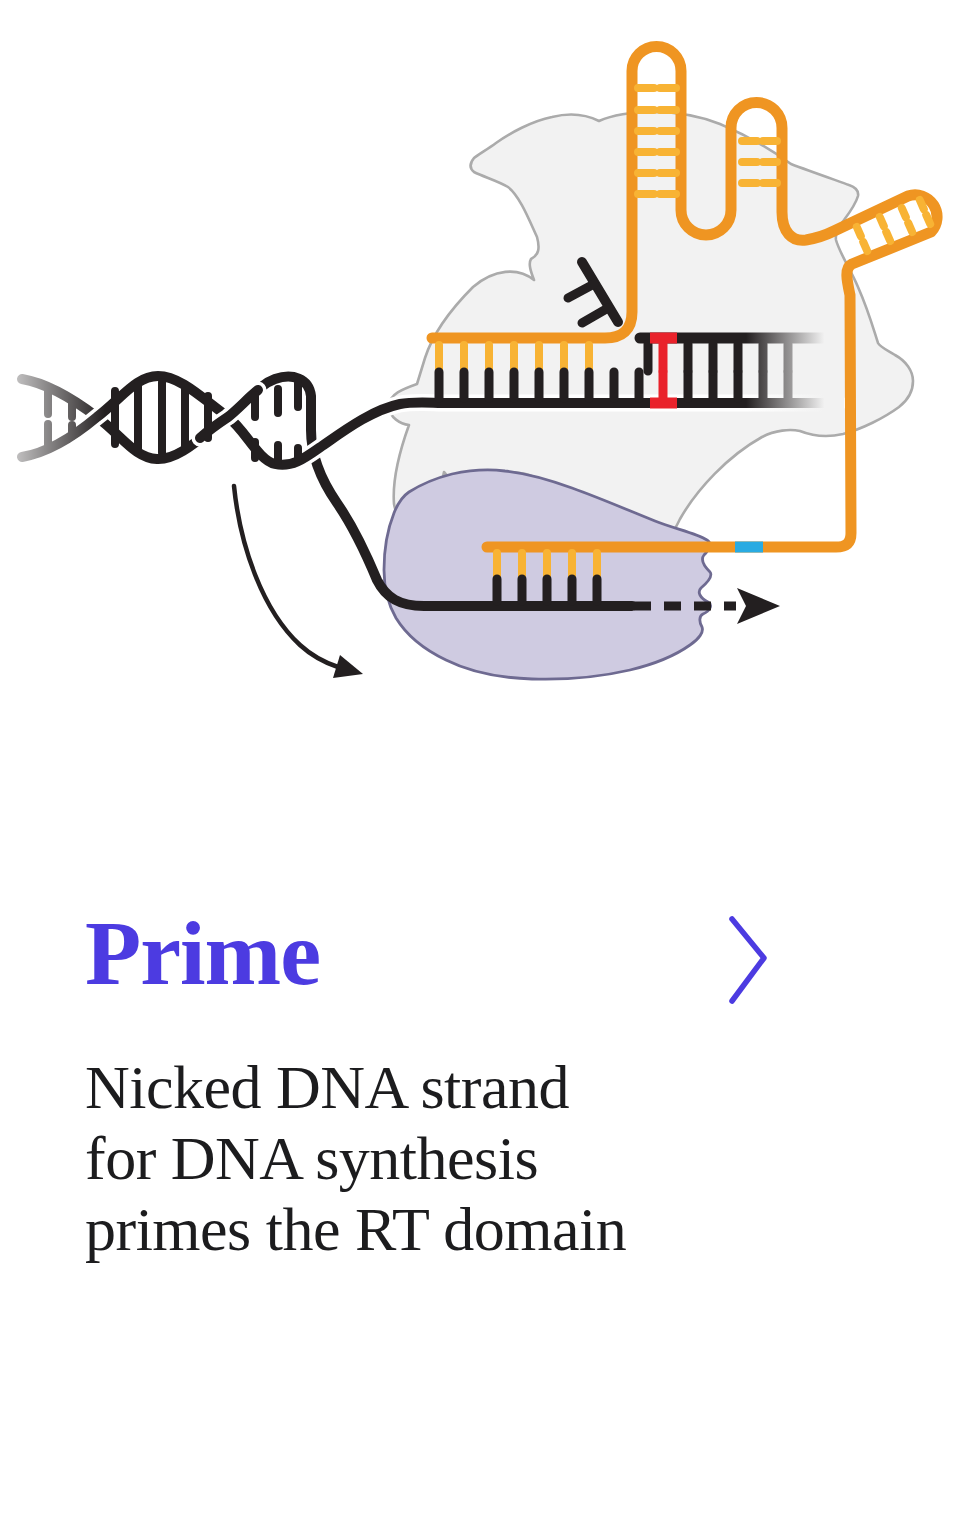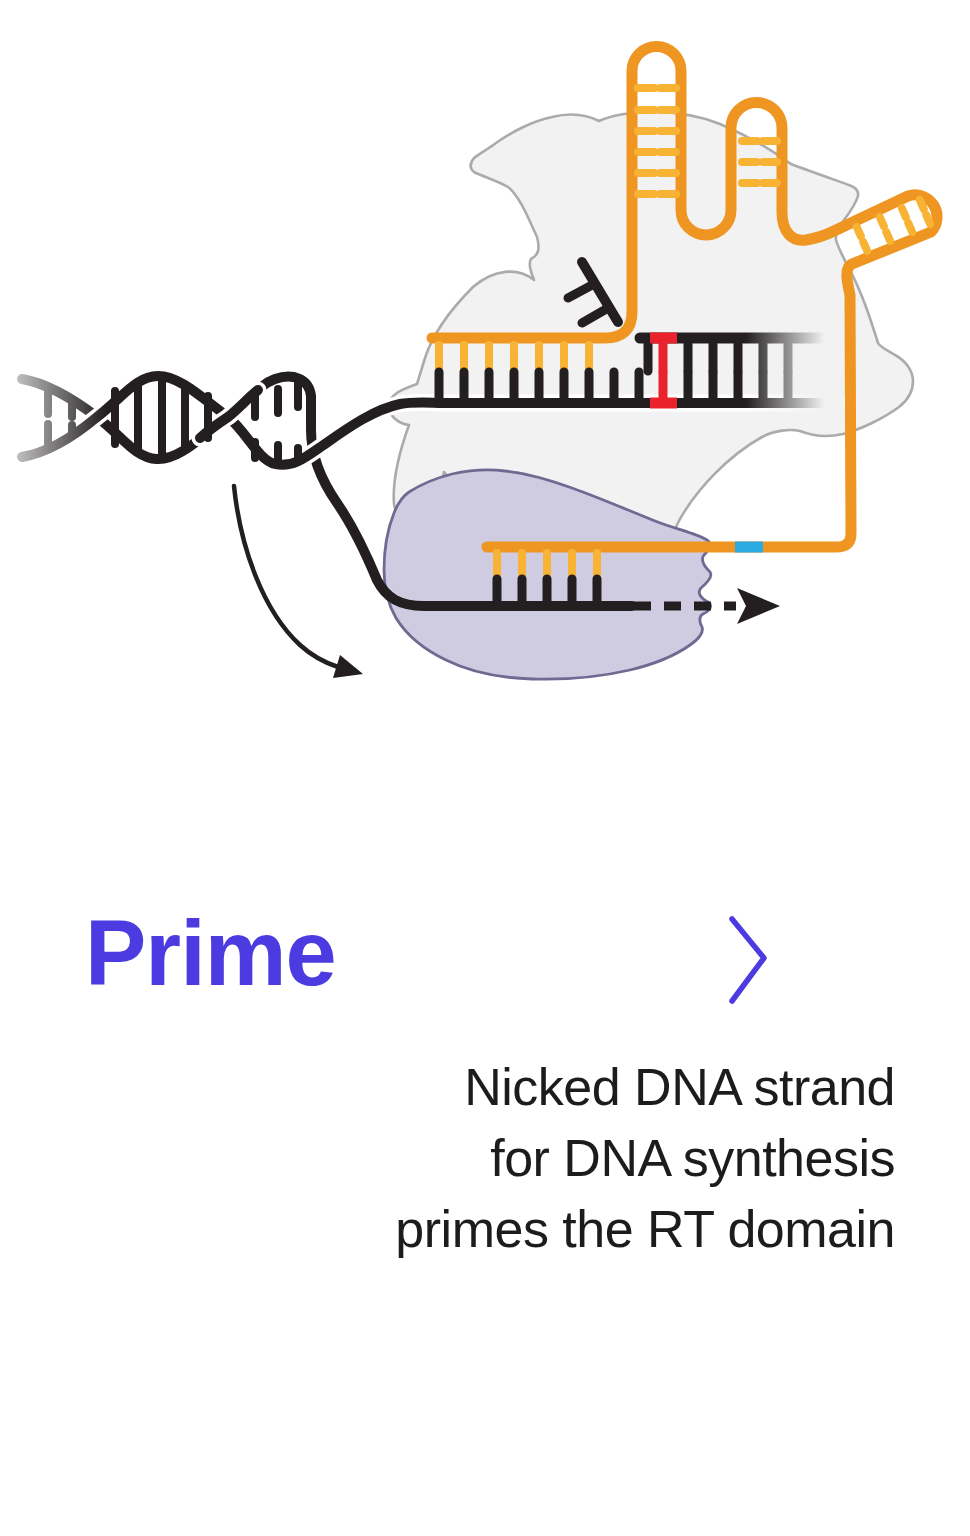--- a/index.html
+++ b/index.html
@@ -4,21 +4,21 @@
 <style>
   :root{
     --c-accent:#4C3BE1; --c-text:#1C1C1E; --c-background:#FFFFFF;
     --c-pegrna_orange:#EF9522; --c-base_pair_yellow:#F8B334; --c-edit_red:#E9222B;
     --c-pbs_blue:#29ABE2; --c-strand_black:#231F20;
     --c-cas9_fill:#F2F2F2; --c-cas9_stroke:#ABABAB; --c-rt_fill:#CFCBE1; --c-rt_stroke:#6E6A91;
   }
   *{margin:0;padding:0;box-sizing:border-box;}
   html,body{background:var(--c-background);}
   .screen{position:relative;width:970px;height:1536px;background:var(--c-background);
-    overflow:hidden;font-family:Liberation Sans, sans-serif;}
+    overflow:hidden;font-family:Liberation Serif, serif;}
   .figure{position:absolute;left:0;top:0;width:970px;height:800px;}
   .figure svg{display:block;width:100%;height:100%;}
   
   .o{stroke:var(--c-pegrna_orange);fill:none;stroke-width:11;stroke-linecap:round;stroke-linejoin:round;}
   .y{stroke:var(--c-base_pair_yellow);fill:none;stroke-width:8;stroke-linecap:round;}
   .k{stroke:var(--c-strand_black);fill:none;stroke-width:10;stroke-linecap:round;stroke-linejoin:round;}
   .k11{stroke:var(--c-strand_black);fill:none;stroke-width:11;stroke-linecap:round;}
   .tick{stroke:var(--c-strand_black);fill:none;stroke-width:9;stroke-linecap:round;}
   .rtick{stroke:var(--c-edit_red);fill:none;stroke-width:9;stroke-linecap:round;}
   .rseg{stroke:var(--c-edit_red);fill:none;stroke-width:11;stroke-linecap:butt;}
@@ -29,21 +29,21 @@
   .blob2{fill:var(--c-rt_fill);stroke:var(--c-rt_stroke);stroke-width:2.8;stroke-linejoin:round;}
   .dash{stroke:var(--c-strand_black);stroke-width:9;fill:none;stroke-dasharray:17 13;}
   .fillk{fill:var(--c-strand_black);stroke:none;}
   .thin{stroke:var(--c-strand_black);stroke-width:4.5;fill:none;stroke-linecap:round;}
 
   .title{position:absolute;left:85px;top:903px;font-size:92px;line-height:100px;
     color:var(--c-accent);letter-spacing:-1px;}
   .next-btn{position:absolute;left:726px;top:910px;width:60px;height:100px;background:none;border:none;cursor:pointer;}
   .next-btn svg{display:block;}
   .desc{position:absolute;left:85px;top:1052px;width:810px;color:var(--c-text);
-    font-size:52px;line-height:71px;letter-spacing:-0.5px;text-align:right;}
+    font-size:62px;line-height:71px;letter-spacing:-0.5px;}
 </style>
 </head>
 <body>
 
 <div class="screen">
 
   <div class="figure">
     <svg viewBox="0 0 970 800" xmlns="http://www.w3.org/2000/svg">
       <defs>
         <linearGradient id="fadeL" x1="0" y1="0" x2="1" y2="0">

